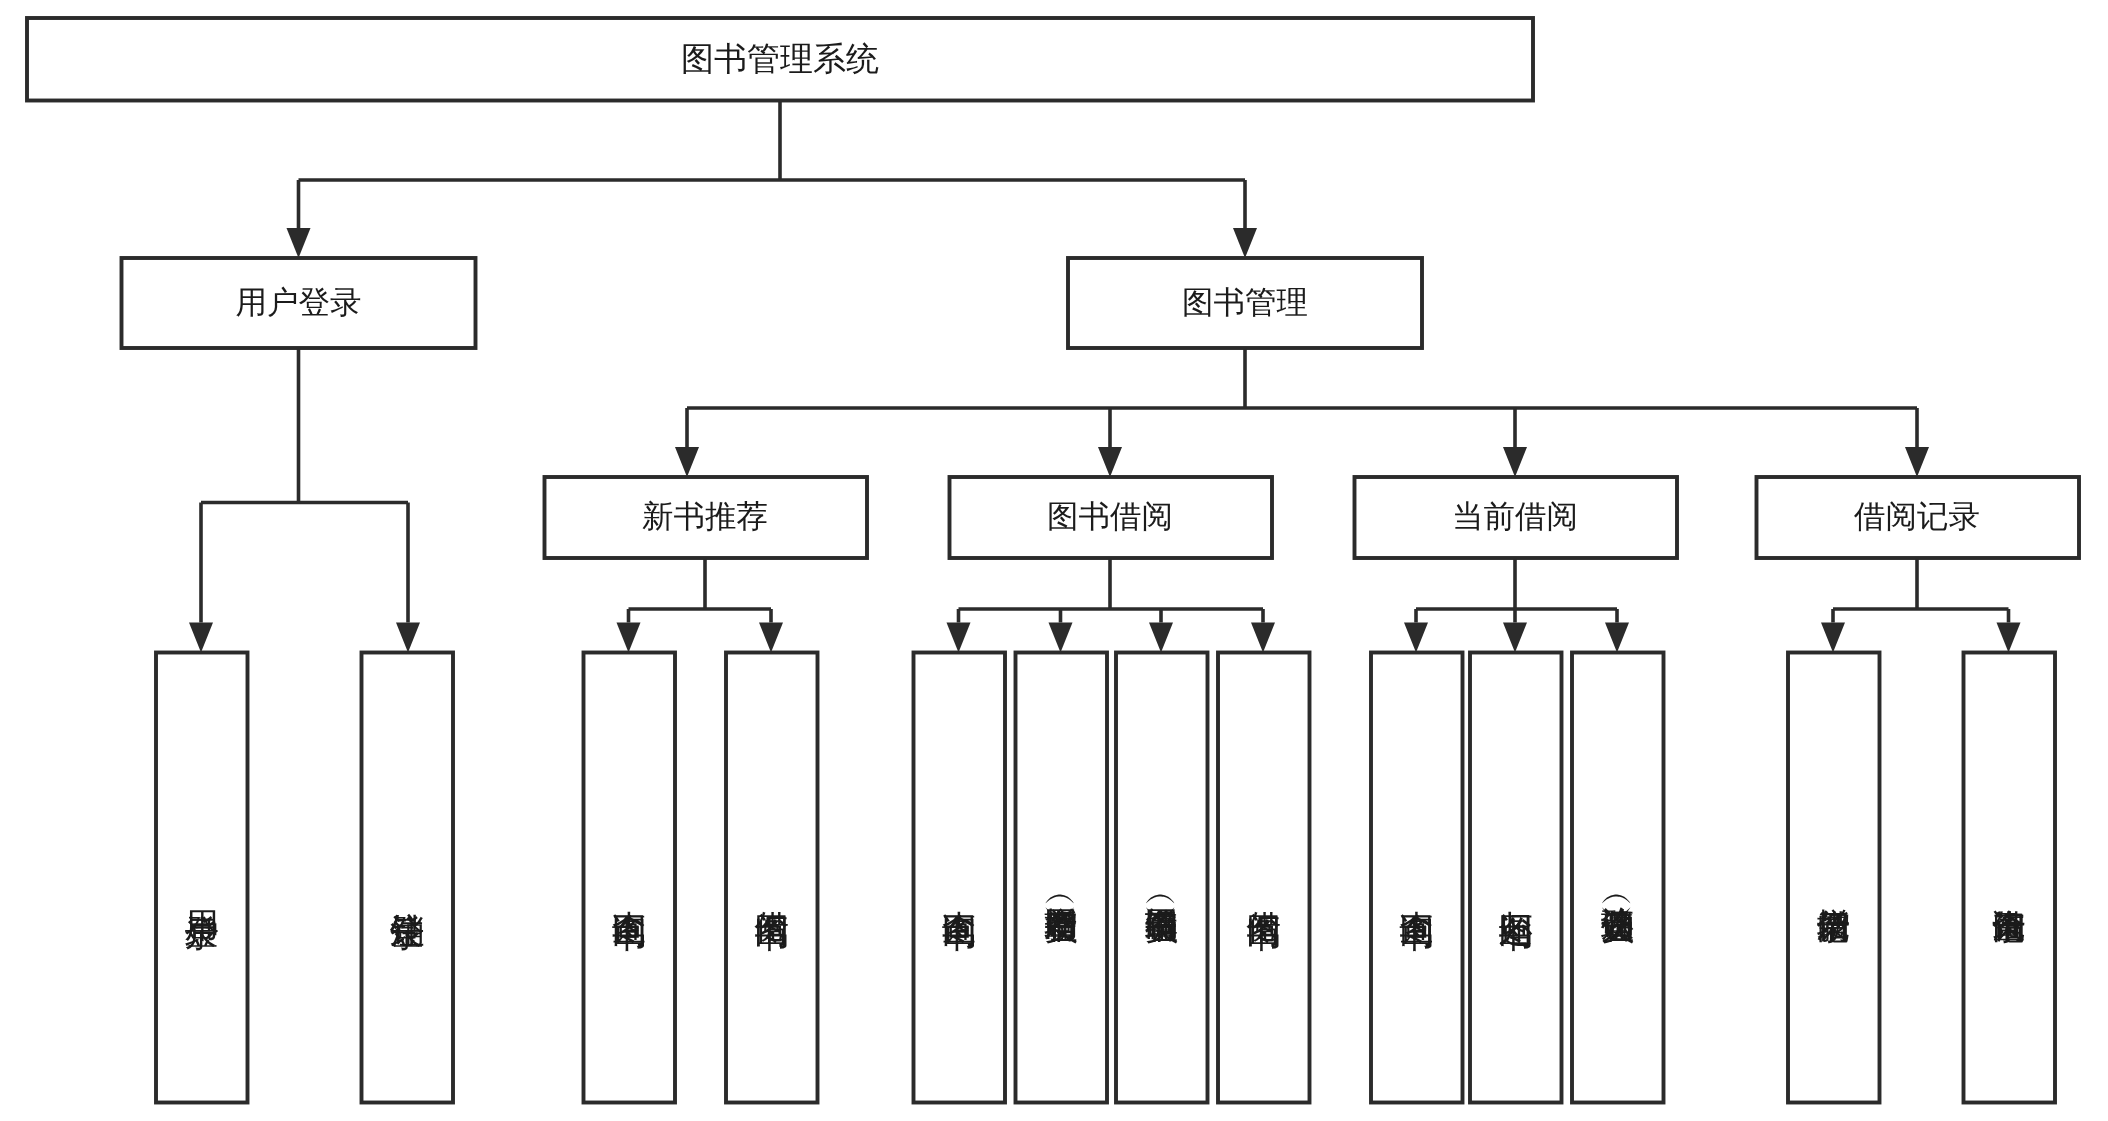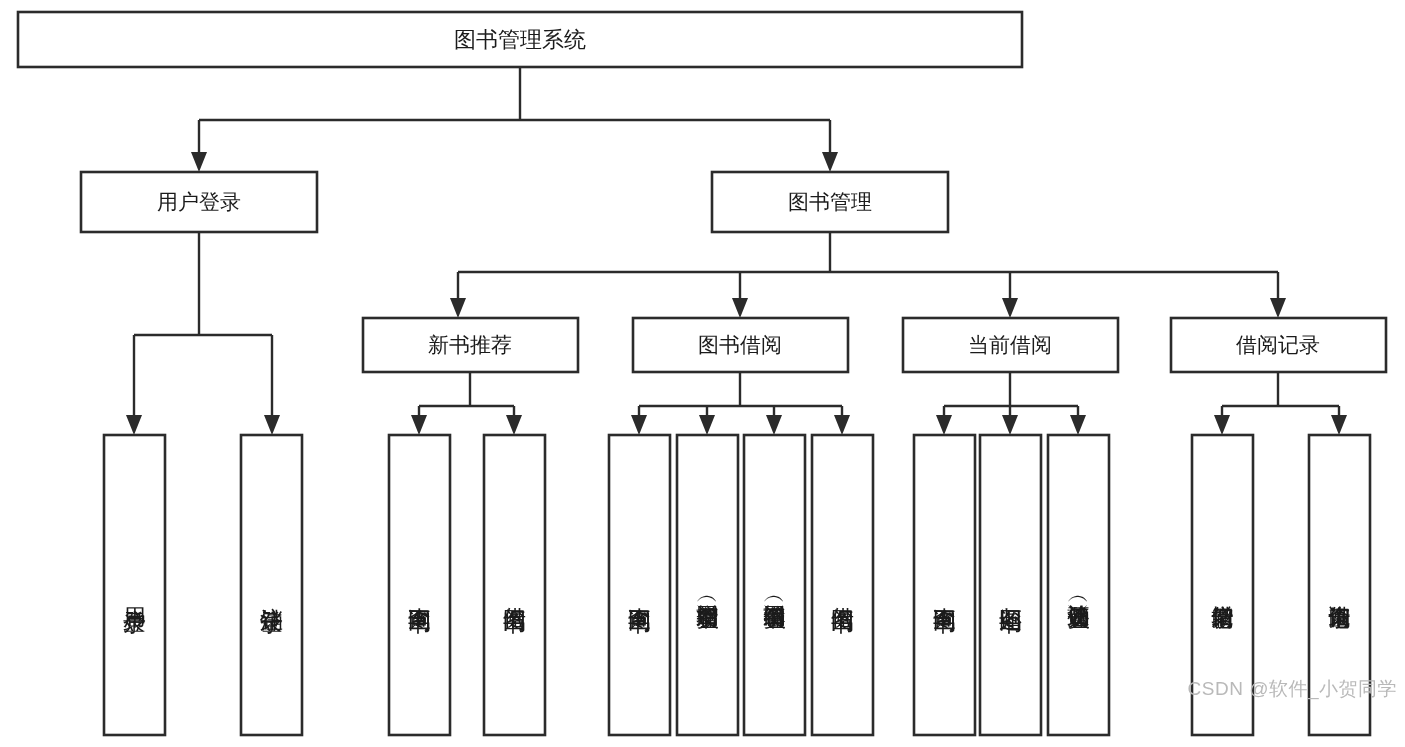--- a/index.html
+++ b/index.html
@@ -249,15 +249,14 @@
   <div class="leaf-label tall" style="left:744px; top:435px; width:61px; height:300px;">编辑图书（管理员）</div>
   <div class="leaf-label" style="left:812px; top:435px; width:61px; height:300px;">借阅图书</div>
 
   <div class="leaf-label" style="left:914px; top:435px; width:61px; height:300px;">查询图书</div>
   <div class="leaf-label" style="left:980px; top:435px; width:61px; height:300px;">归还图书</div>
   <div class="leaf-label tall" style="left:1048px; top:435px; width:61px; height:300px;">确认归还（管理员）</div>
 
   <div class="leaf-label tall" style="left:1192px; top:435px; width:61px; height:300px;">新增借阅记录</div>
   <div class="leaf-label tall" style="left:1309px; top:435px; width:61px; height:300px;">查询借阅记录</div>
 
-  <div class="watermark">CSDN @软件_小贺同学</div>
 
 </div>
 
 </body></html>

